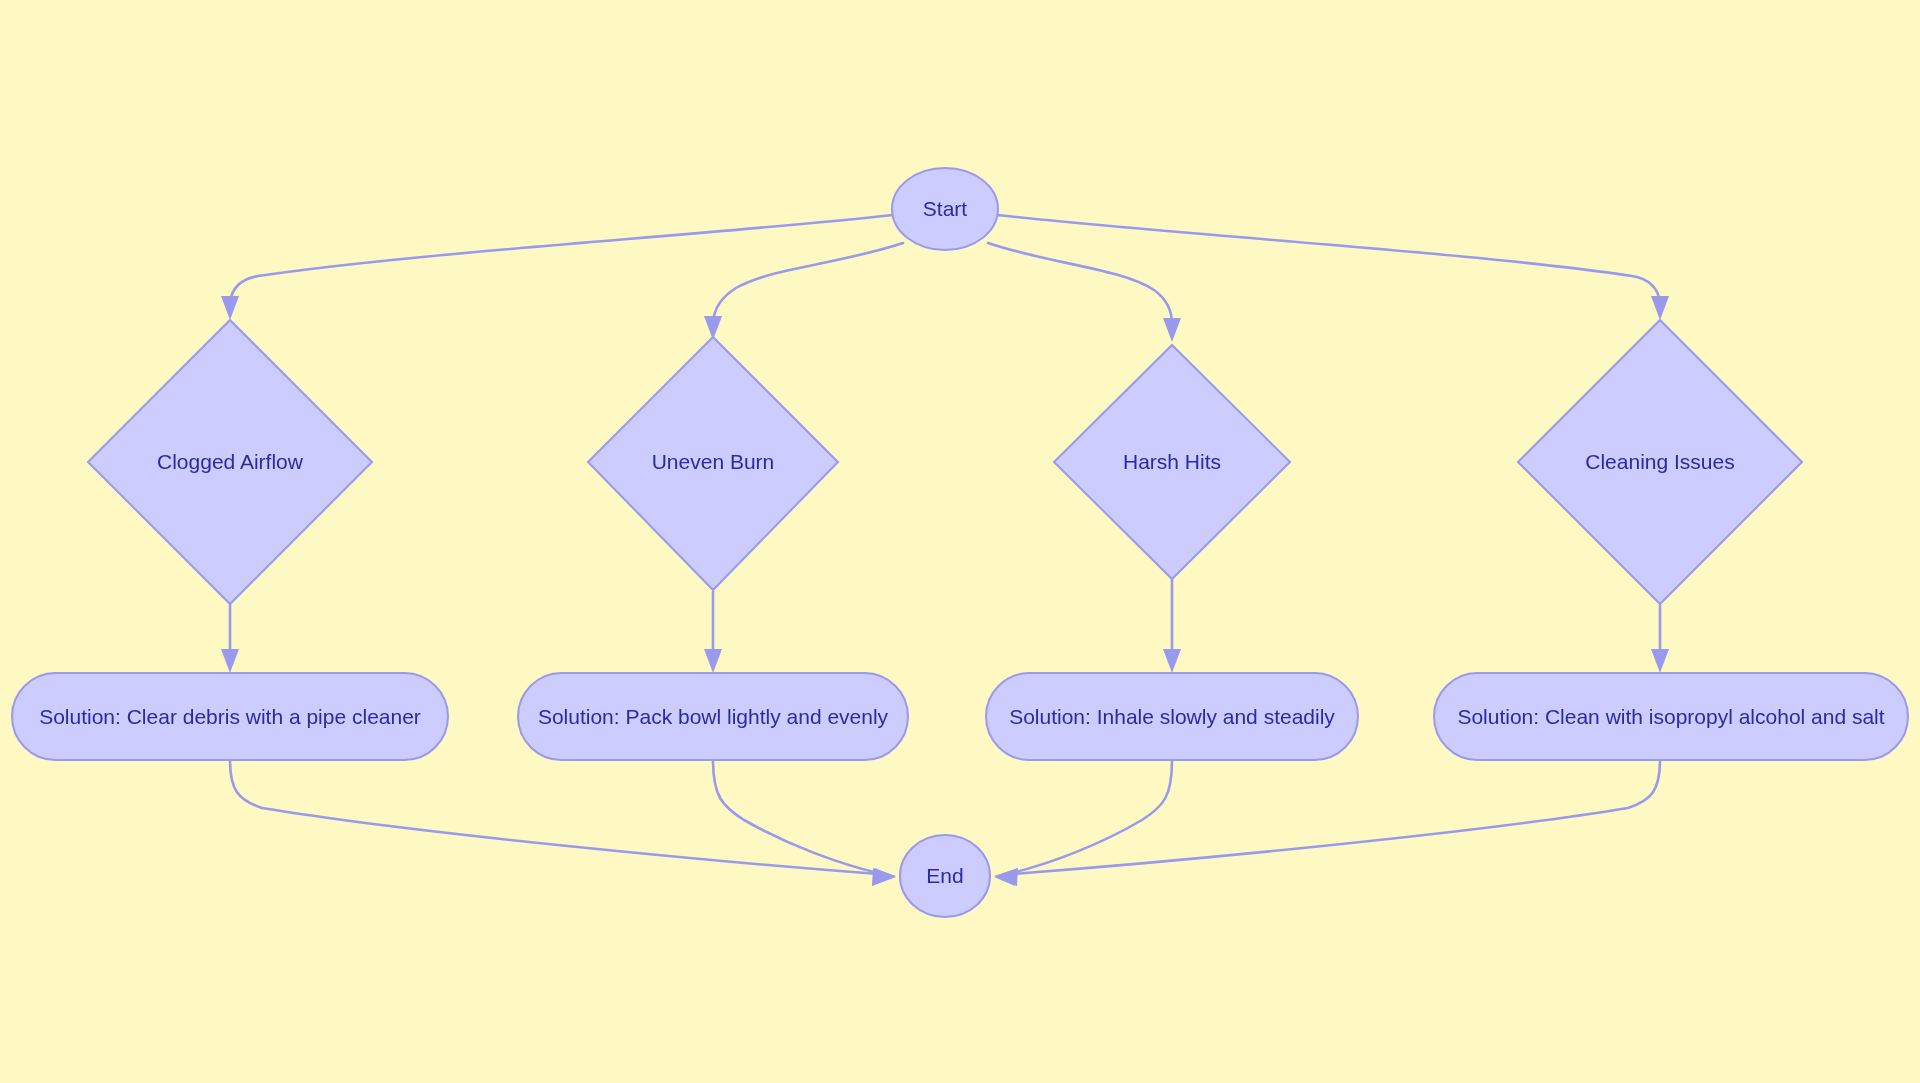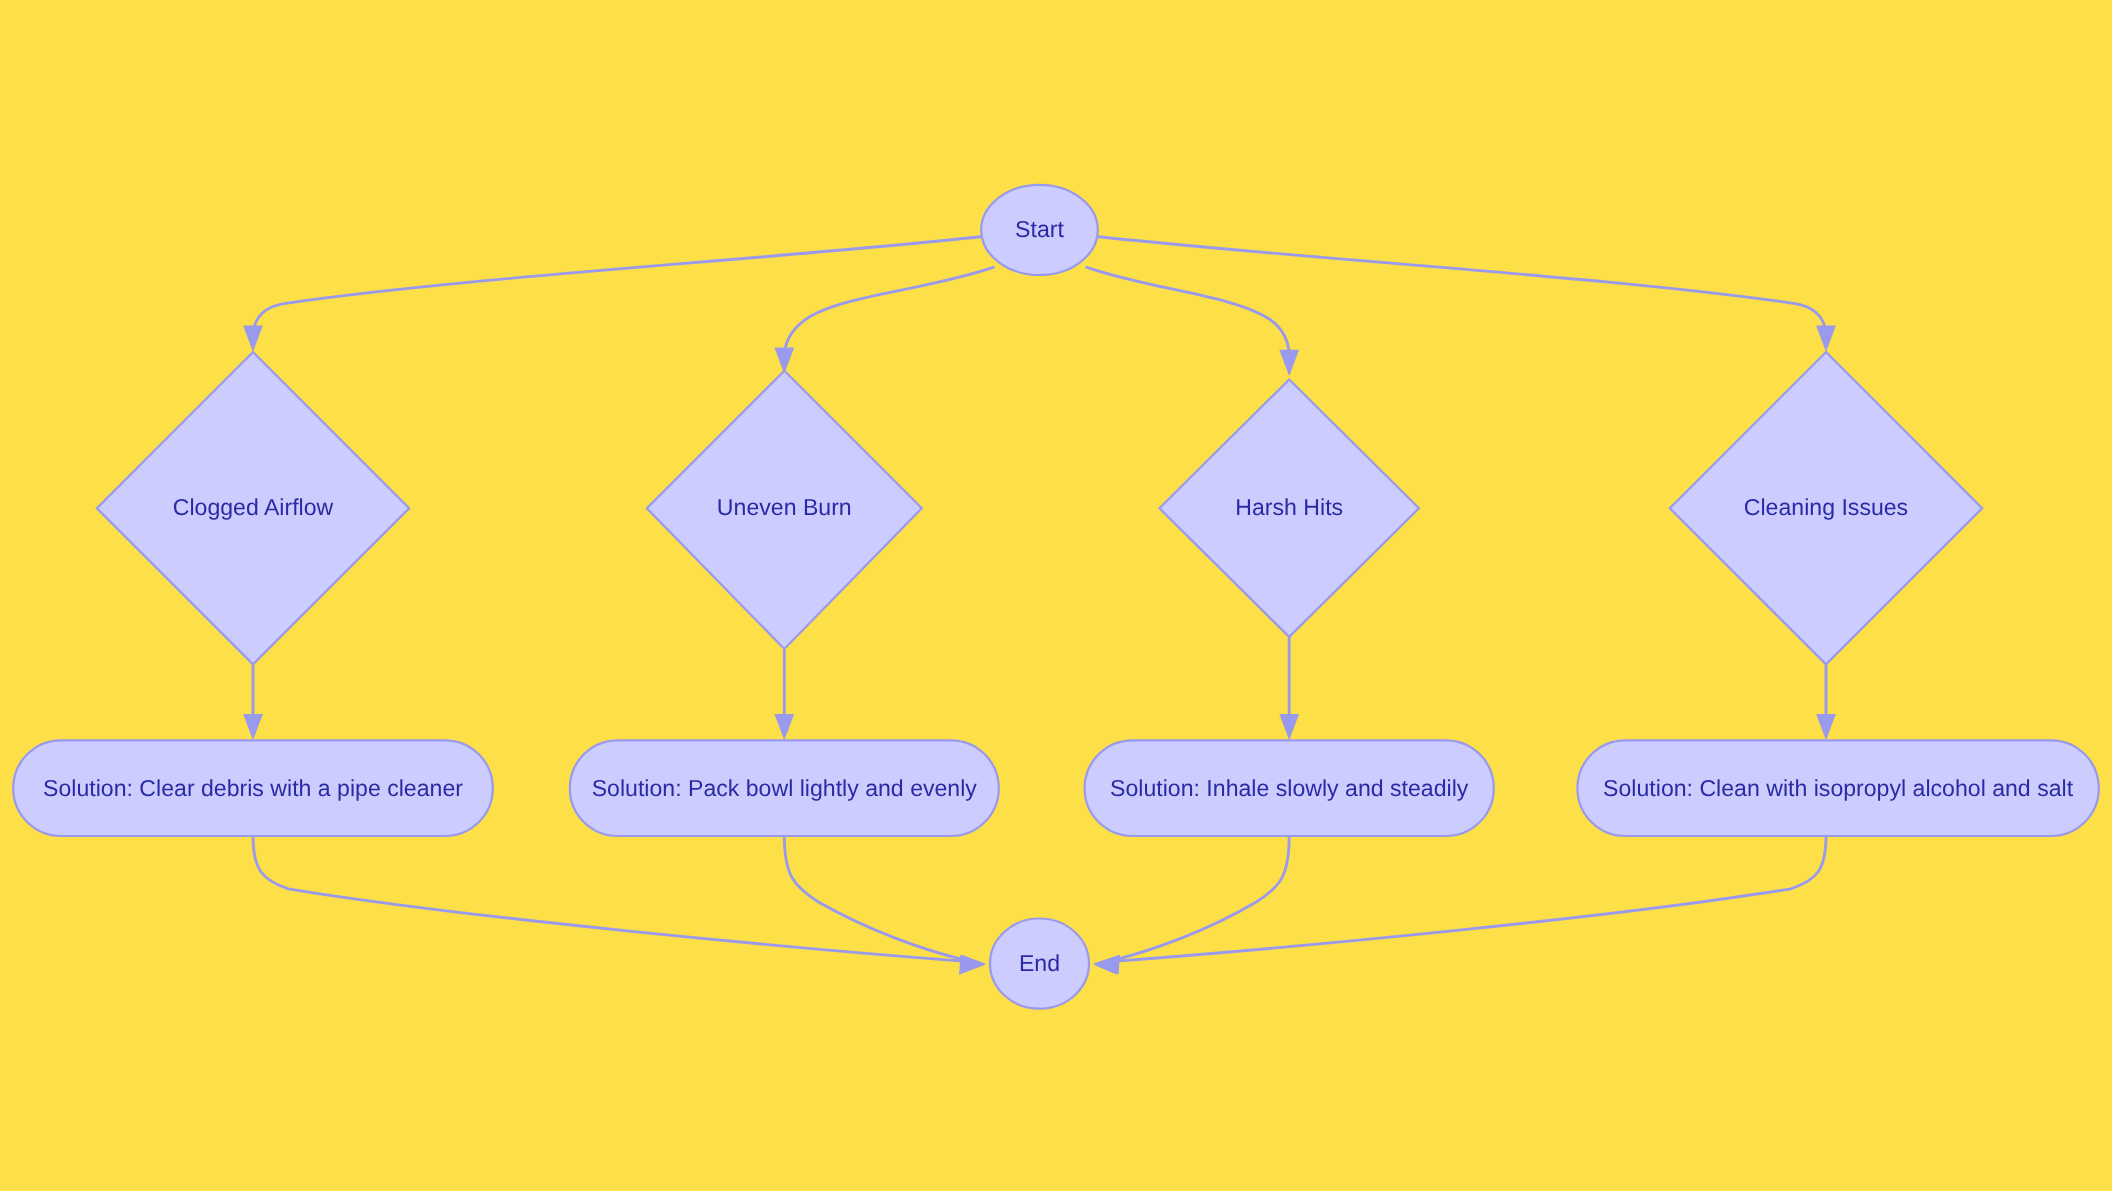--- a/index.html
+++ b/index.html
@@ -10,21 +10,21 @@
   body {
     width: 1920px;
     height: 1083px;
     overflow: hidden;
     font-family: "Liberation Sans", sans-serif;
   }
   #flowchart-root {
     position: relative;
     width: 1920px;
     height: 1083px;
-    background: #fde047;
+    background: #fef9c3;
   }
   svg.fc-canvas {
     position: absolute;
     left: 0;
     top: 0;
     width: 1920px;
     height: 1083px;
     display: block;
   }
   .node-shape {

